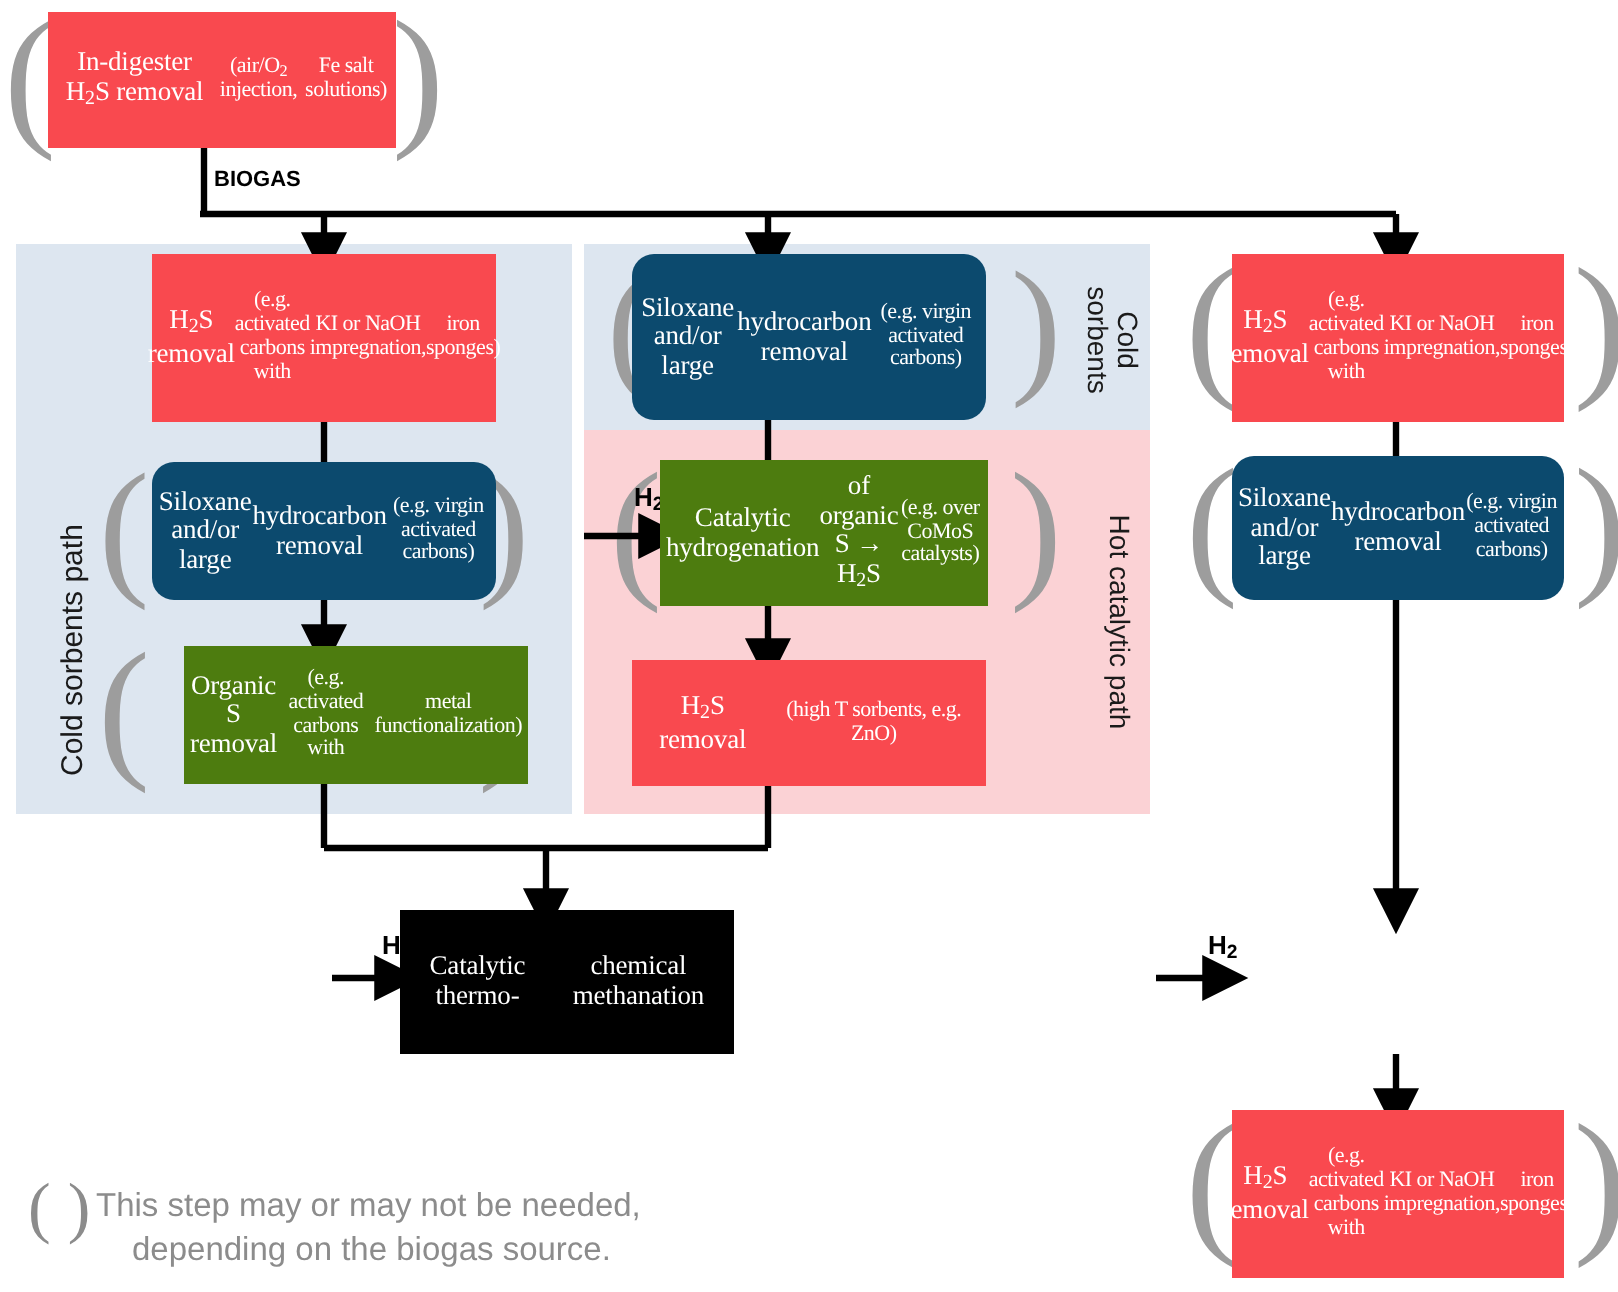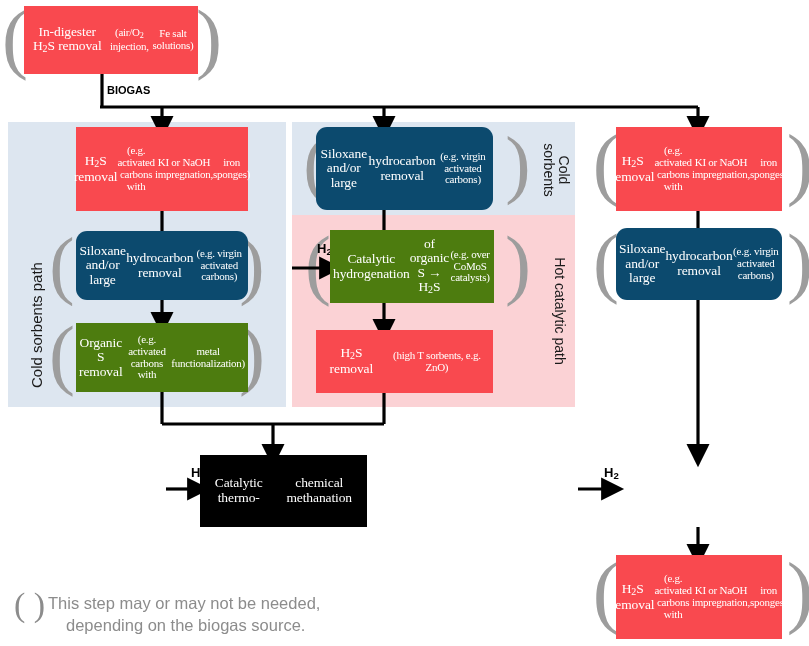--- a/index.html
+++ b/index.html
@@ -152,21 +152,21 @@
     <div class="t2">KI or NaOH impregnation,</div>
     <div class="t2">iron sponges)</div>
   </div>
 
   <div class="box yellow" style="left:76px;top:231px;width:172px;height:69px;">
     <div class="t1">Siloxane and/or large</div>
     <div class="t1">hydrocarbon removal</div>
     <div class="t2">(e.g. virgin activated carbons)</div>
   </div>
 
-  <div class="box purple" style="left:76px;top:323px;width:172px;height:69px;">
+  <div class="box purple" style="left:92px;top:323px;width:172px;height:69px;">
     <div class="t1">Organic S removal</div>
     <div class="t2">(e.g. activated carbons with</div>
     <div class="t2">metal functionalization)</div>
   </div>
 
   <div class="box yellow" style="left:316px;top:127px;width:177px;height:83px;">
     <div class="t1">Siloxane and/or large</div>
     <div class="t1">hydrocarbon removal</div>
     <div class="t2">(e.g. virgin activated carbons)</div>
   </div>

